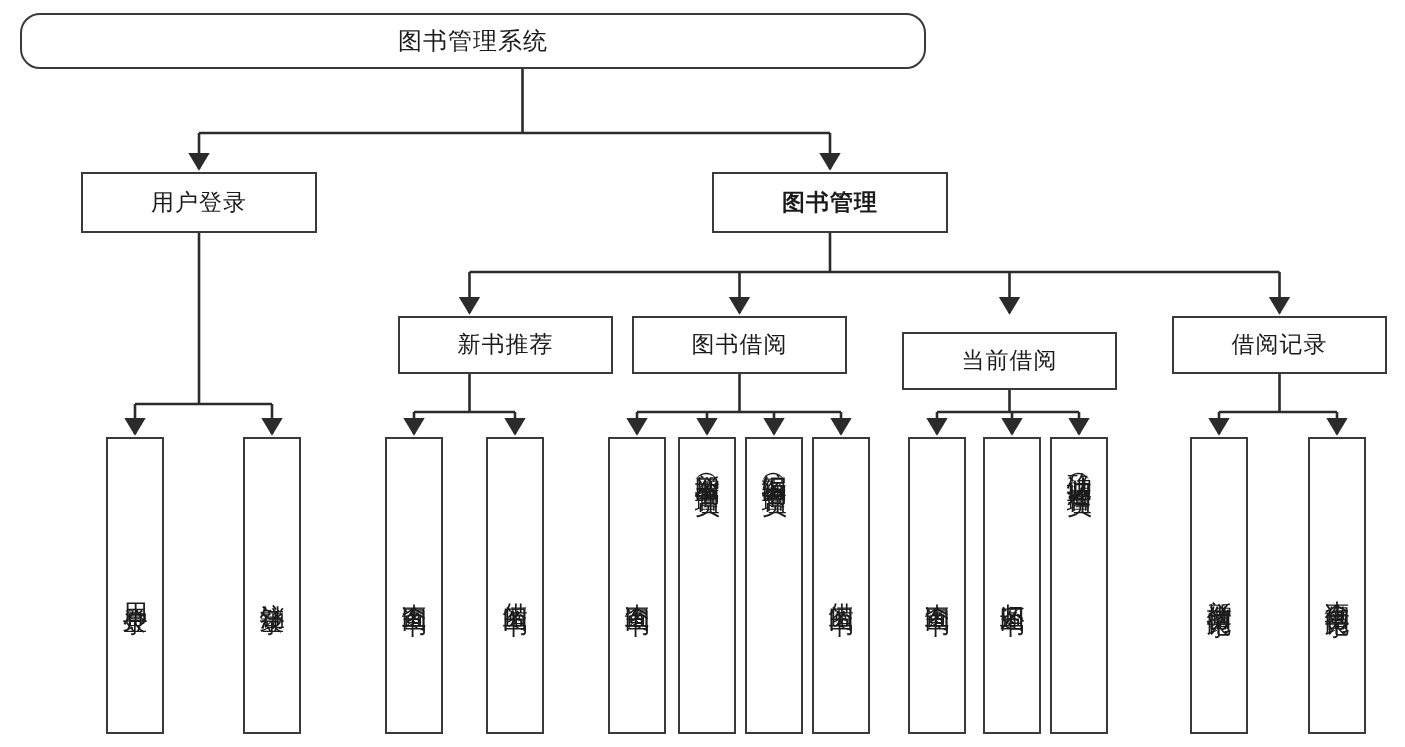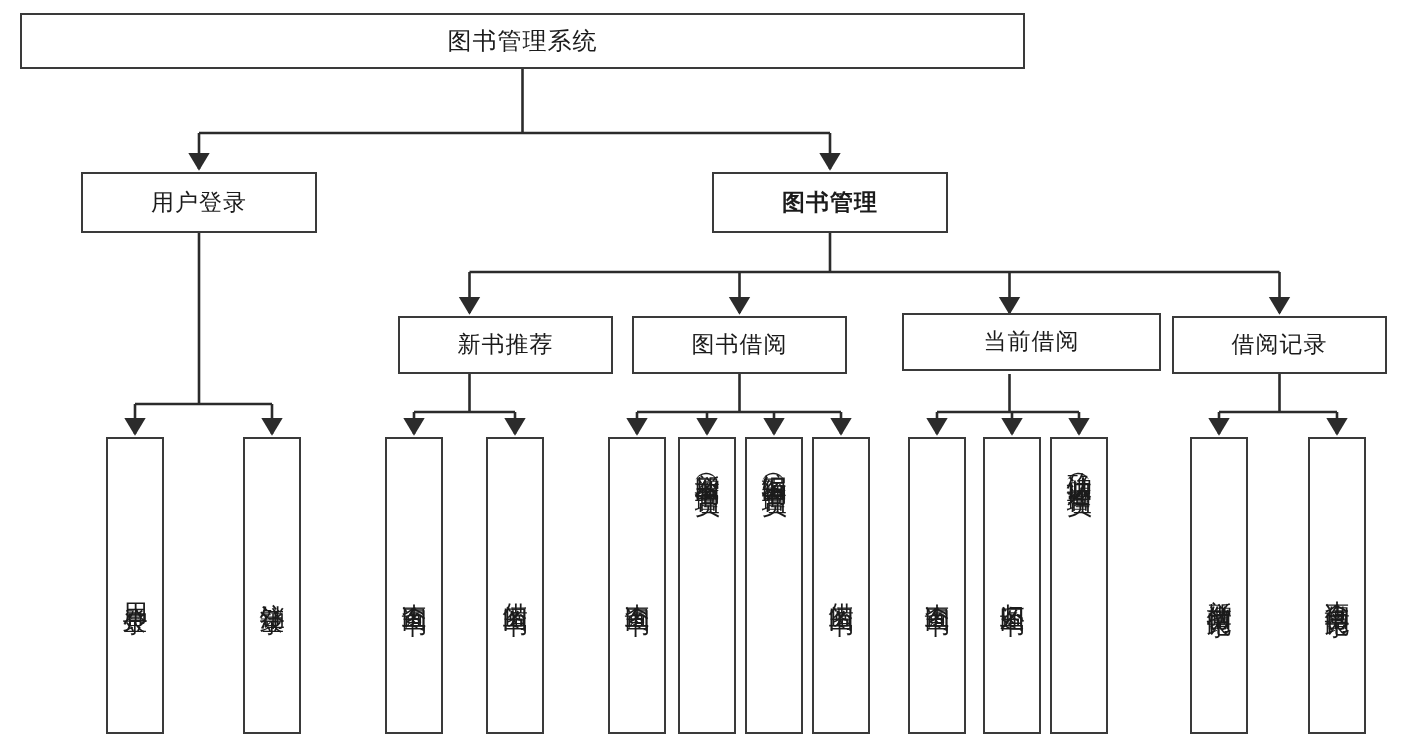--- a/index.html
+++ b/index.html
@@ -119,36 +119,36 @@
         <path d="M1012,412 L1012,434" marker-end="url(#arrow)"></path>
         <path d="M1079,412 L1079,434" marker-end="url(#arrow)"></path>
         <path d="M1279.5,374 L1279.5,412"></path>
         <path d="M1219,412 L1337,412"></path>
         <path d="M1219,412 L1219,434" marker-end="url(#arrow)"></path>
         <path d="M1337,412 L1337,434" marker-end="url(#arrow)"></path>
       </g>
   </svg>
 
   <div id="nodes-layer">
-      <div class="node root horiz" style="left: 20px; top: 13px; width: 1005px; height: 56px;">
+      <div class="node root horiz" style="left: 20px; top: 13px; width: 906px; height: 56px; border-radius: 20px;">
         <span>图书管理系统</span>
       </div>
       <div class="node horiz" style="left: 81px; top: 172px; width: 236px; height: 61px;">
         <span>用户登录</span>
       </div>
       <div class="node horiz" style="left: 712px; top: 172px; width: 236px; height: 61px; font-weight: bold;">
         <span>图书管理</span>
       </div>
       <div class="node horiz" style="left: 362px; top: 316px; width: 215px; height: 58px; margin-left: 36px;">
         <span>新书推荐</span>
       </div>
       <div class="node horiz" style="left: 632px; top: 316px; width: 215px; height: 58px;">
         <span>图书借阅</span>
       </div>
-      <div class="node horiz" style="left: 902px; top: 313px; width: 259px; height: 58px; justify-content: center;">
+      <div class="node horiz" style="left: 902px; top: 332px; width: 215px; height: 58px; justify-content: center;">
         <span>当前借阅</span>
       </div>
       <div class="node horiz" style="left: 1172px; top: 316px; width: 215px; height: 58px;">
         <span>借阅记录</span>
       </div>
       <div class="node leaf" style="left: 106px; top: 437px; width: 58px; height: 297px;">
         <div class="leaf-inner">
           <span class="vtext">用户登录</span>
         </div>
       </div>

